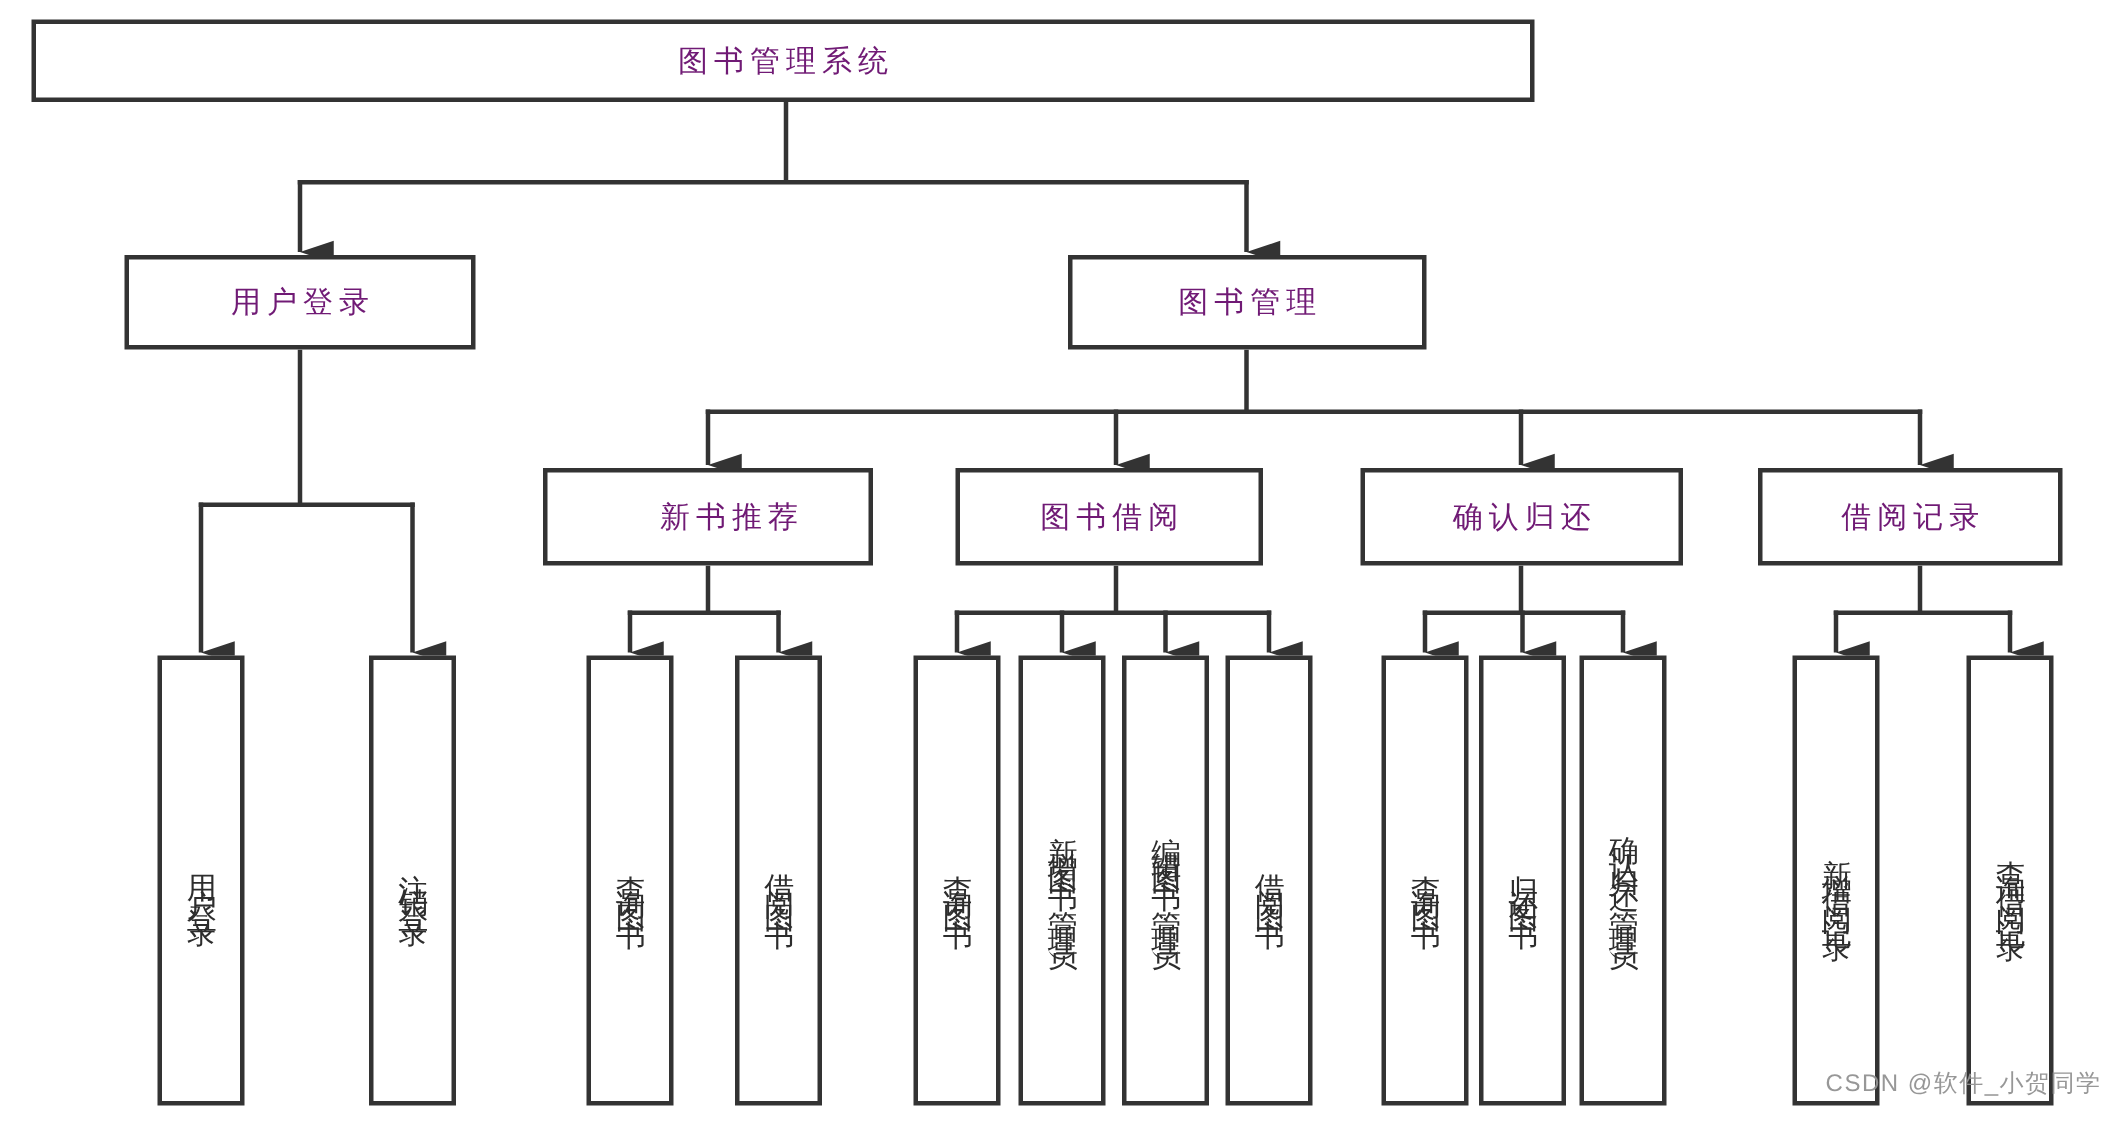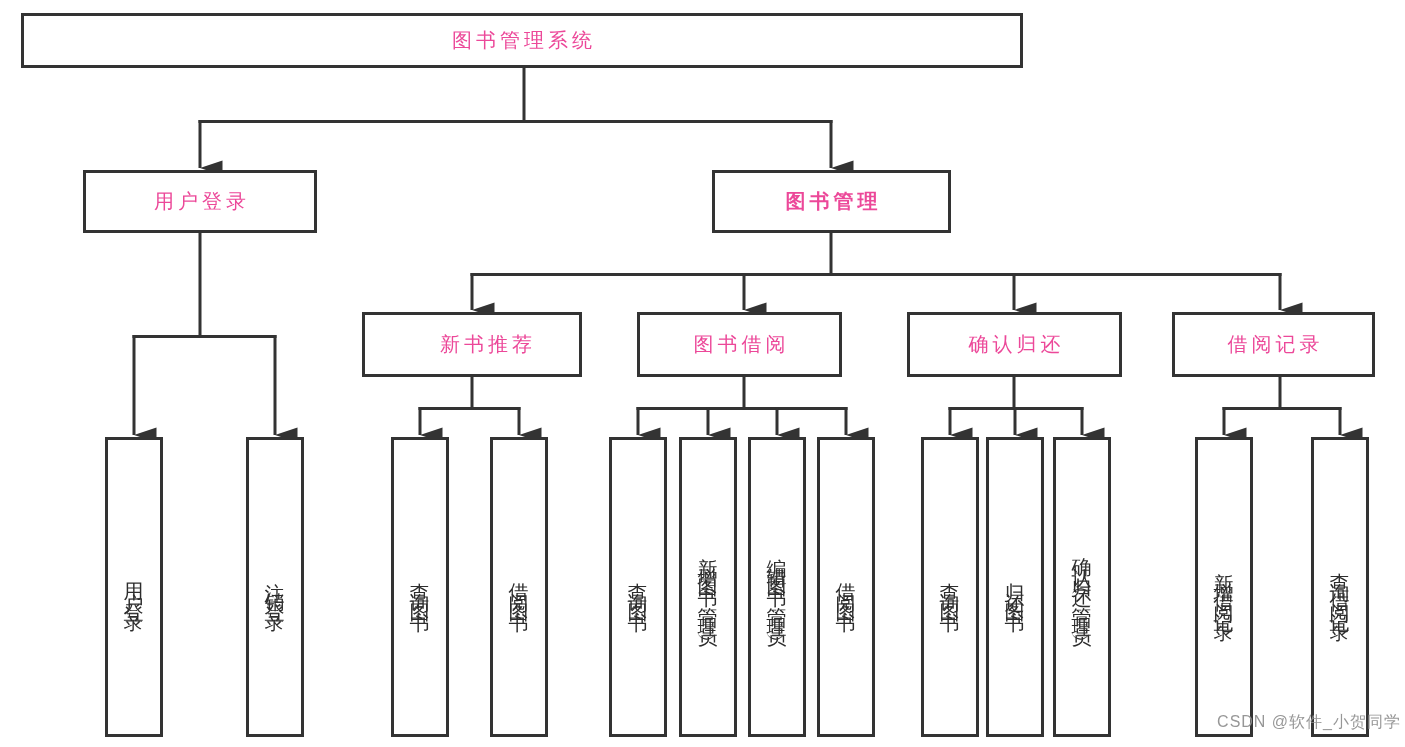--- a/index.html
+++ b/index.html
@@ -13,21 +13,21 @@
   }
   .connectors { position: absolute; left: 0; top: 0; width: 1405px; height: 747px; }
   .node {
     position: absolute;
     box-sizing: border-box;
     background: #ffffff;
     border: 3px solid #333333;
     display: flex;
     align-items: center;
     justify-content: center;
-    color: #ec4899;
+    color: #701a75;
     font-size: 20px;
     letter-spacing: 4px;
     text-indent: 4px;
     white-space: nowrap;
     z-index: 2;
   }
   .leaf {
     position: absolute;
     box-sizing: border-box;
     background: #ffffff;
@@ -112,21 +112,21 @@
     </g>
   </svg>
 
   <div class="node" style="left:21px; top:13px; width:1002px; height:55px;">
     <span>图书管理系统</span>
   </div>
 
   <div class="node" style="left:83px; top:170px; width:234px; height:63px;">
     <span>用户登录</span>
   </div>
-  <div class="node" style="left:712px; top:170px; width:239px; height:63px;font-weight:bold;">
+  <div class="node" style="left:712px; top:170px; width:239px; height:63px;">
     <span>图书管理</span>
   </div>
 
   <div class="node" style="left:362px; top:312px; width:220px; height:65px;padding-left:28px;">
     <span>新书推荐</span>
   </div>
   <div class="node" style="left:637px; top:312px; width:205px; height:65px;">
     <span>图书借阅</span>
   </div>
   <div class="node" style="left:907px; top:312px; width:215px; height:65px;">

